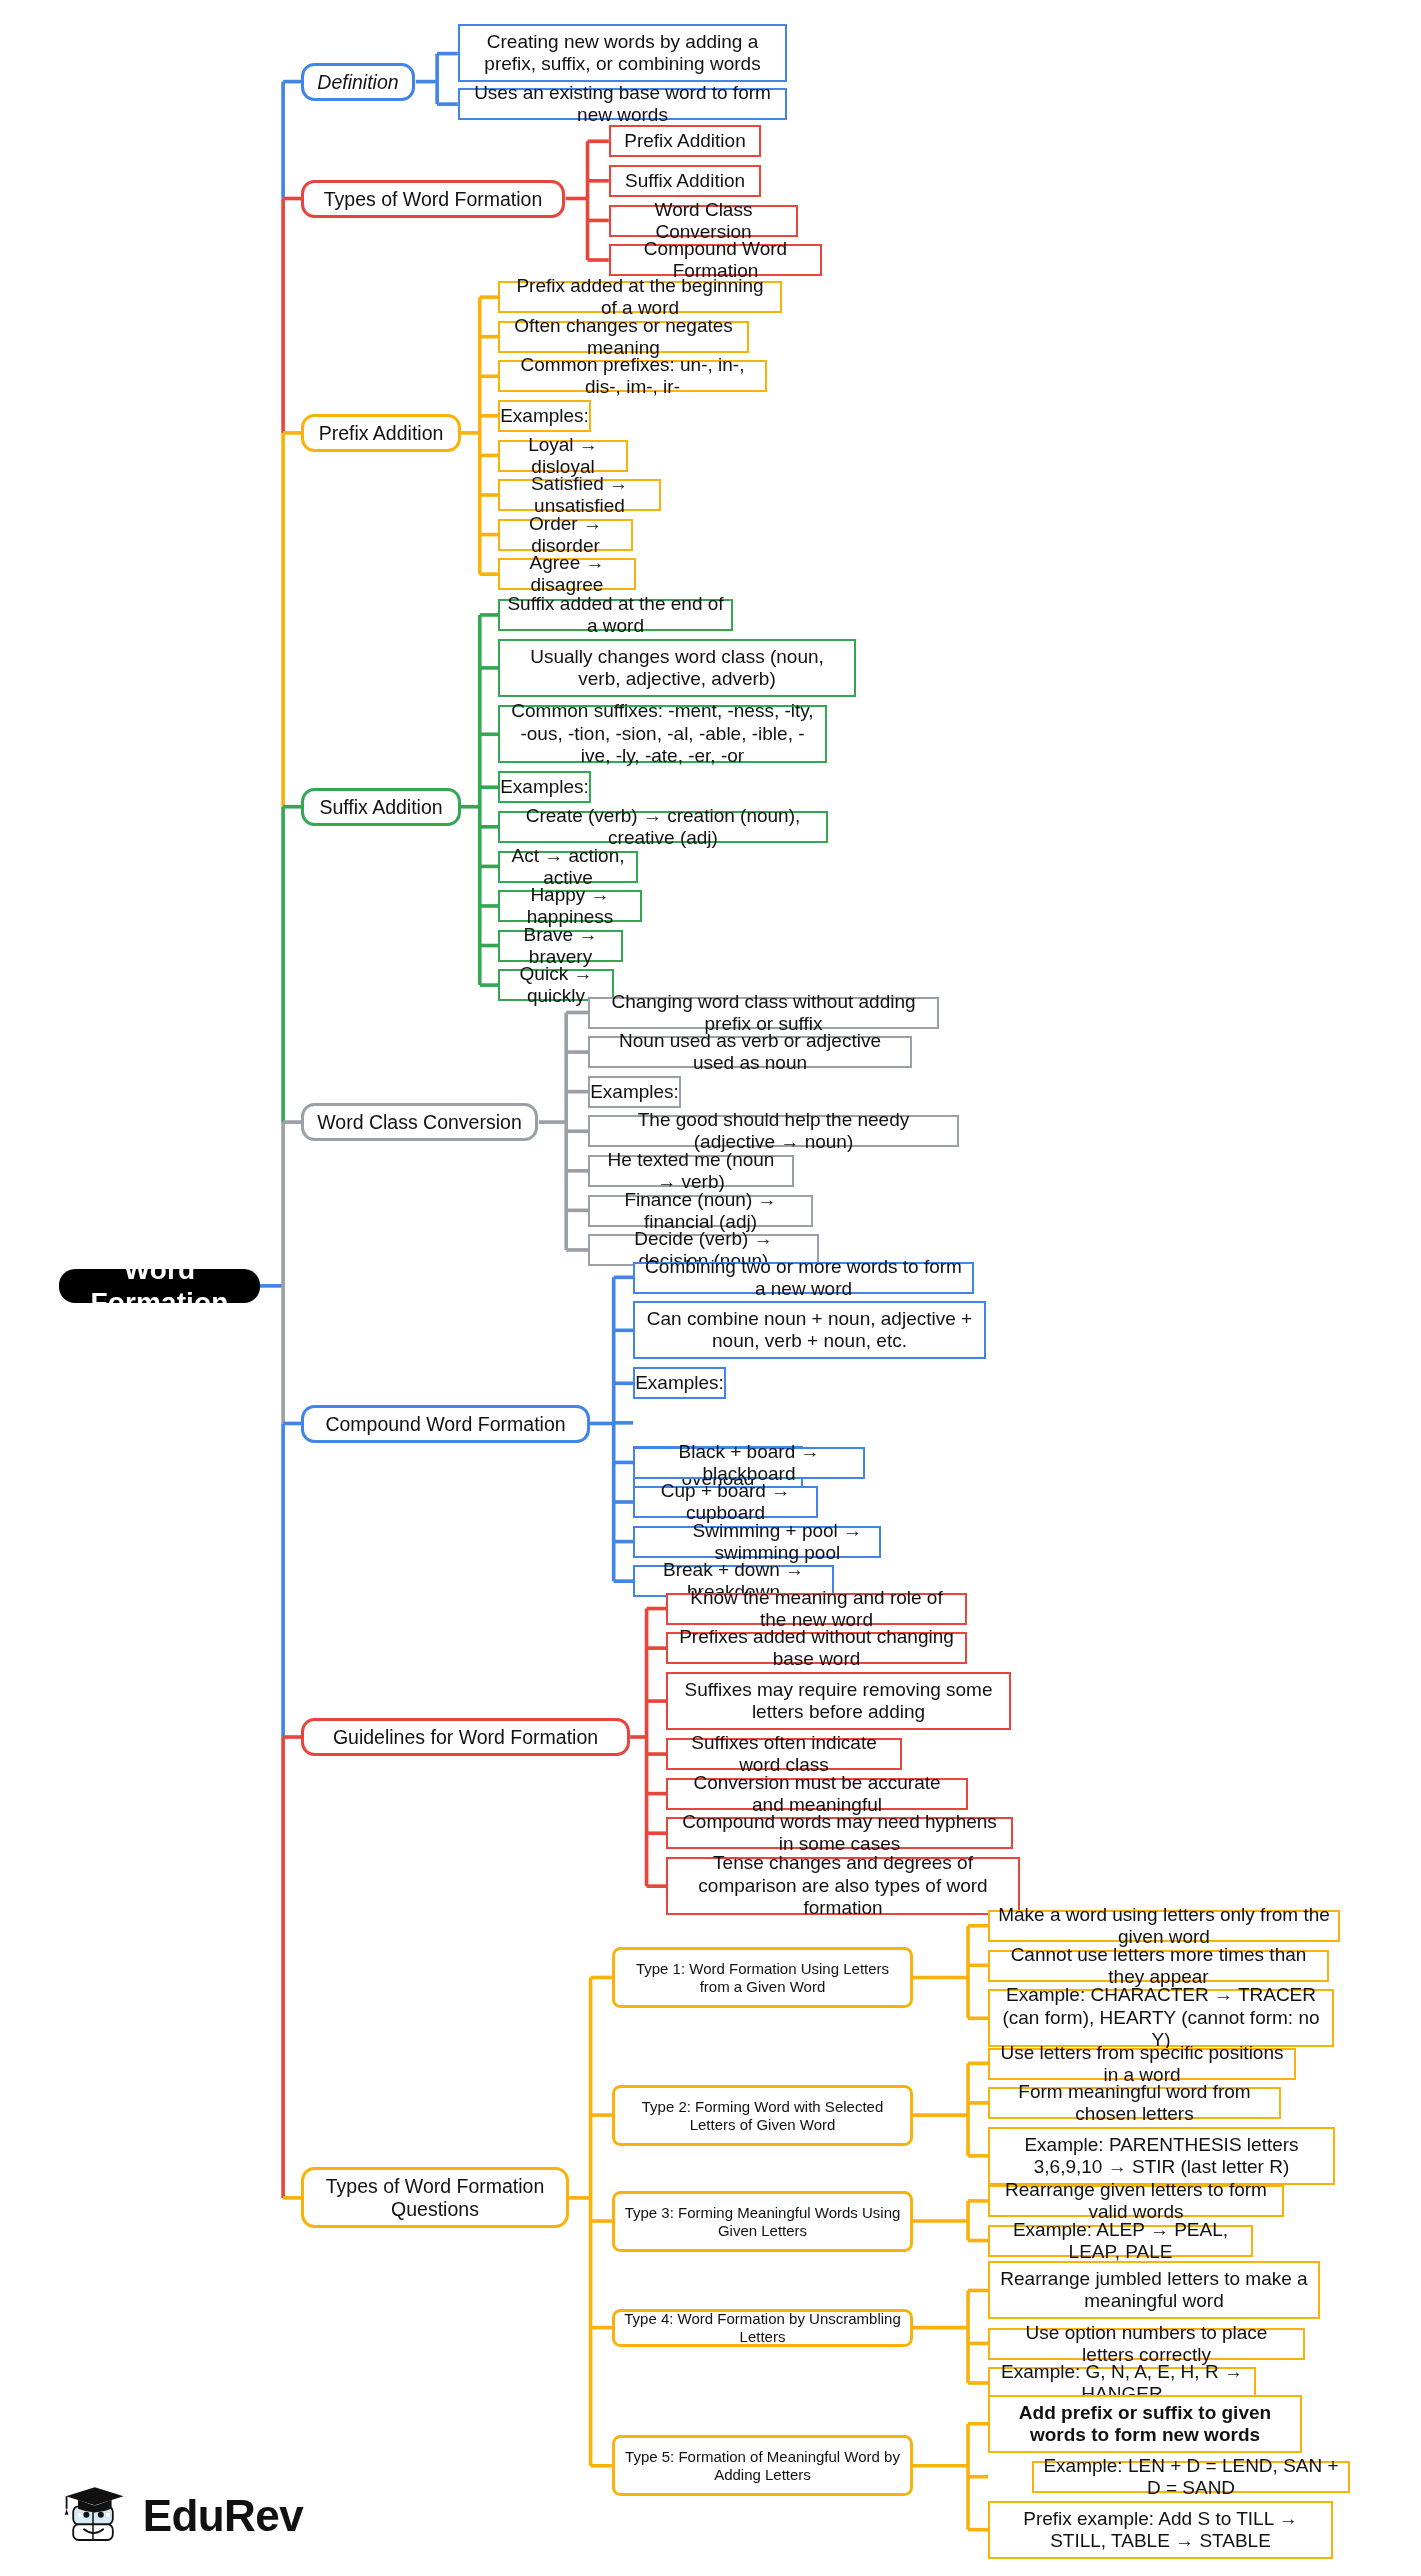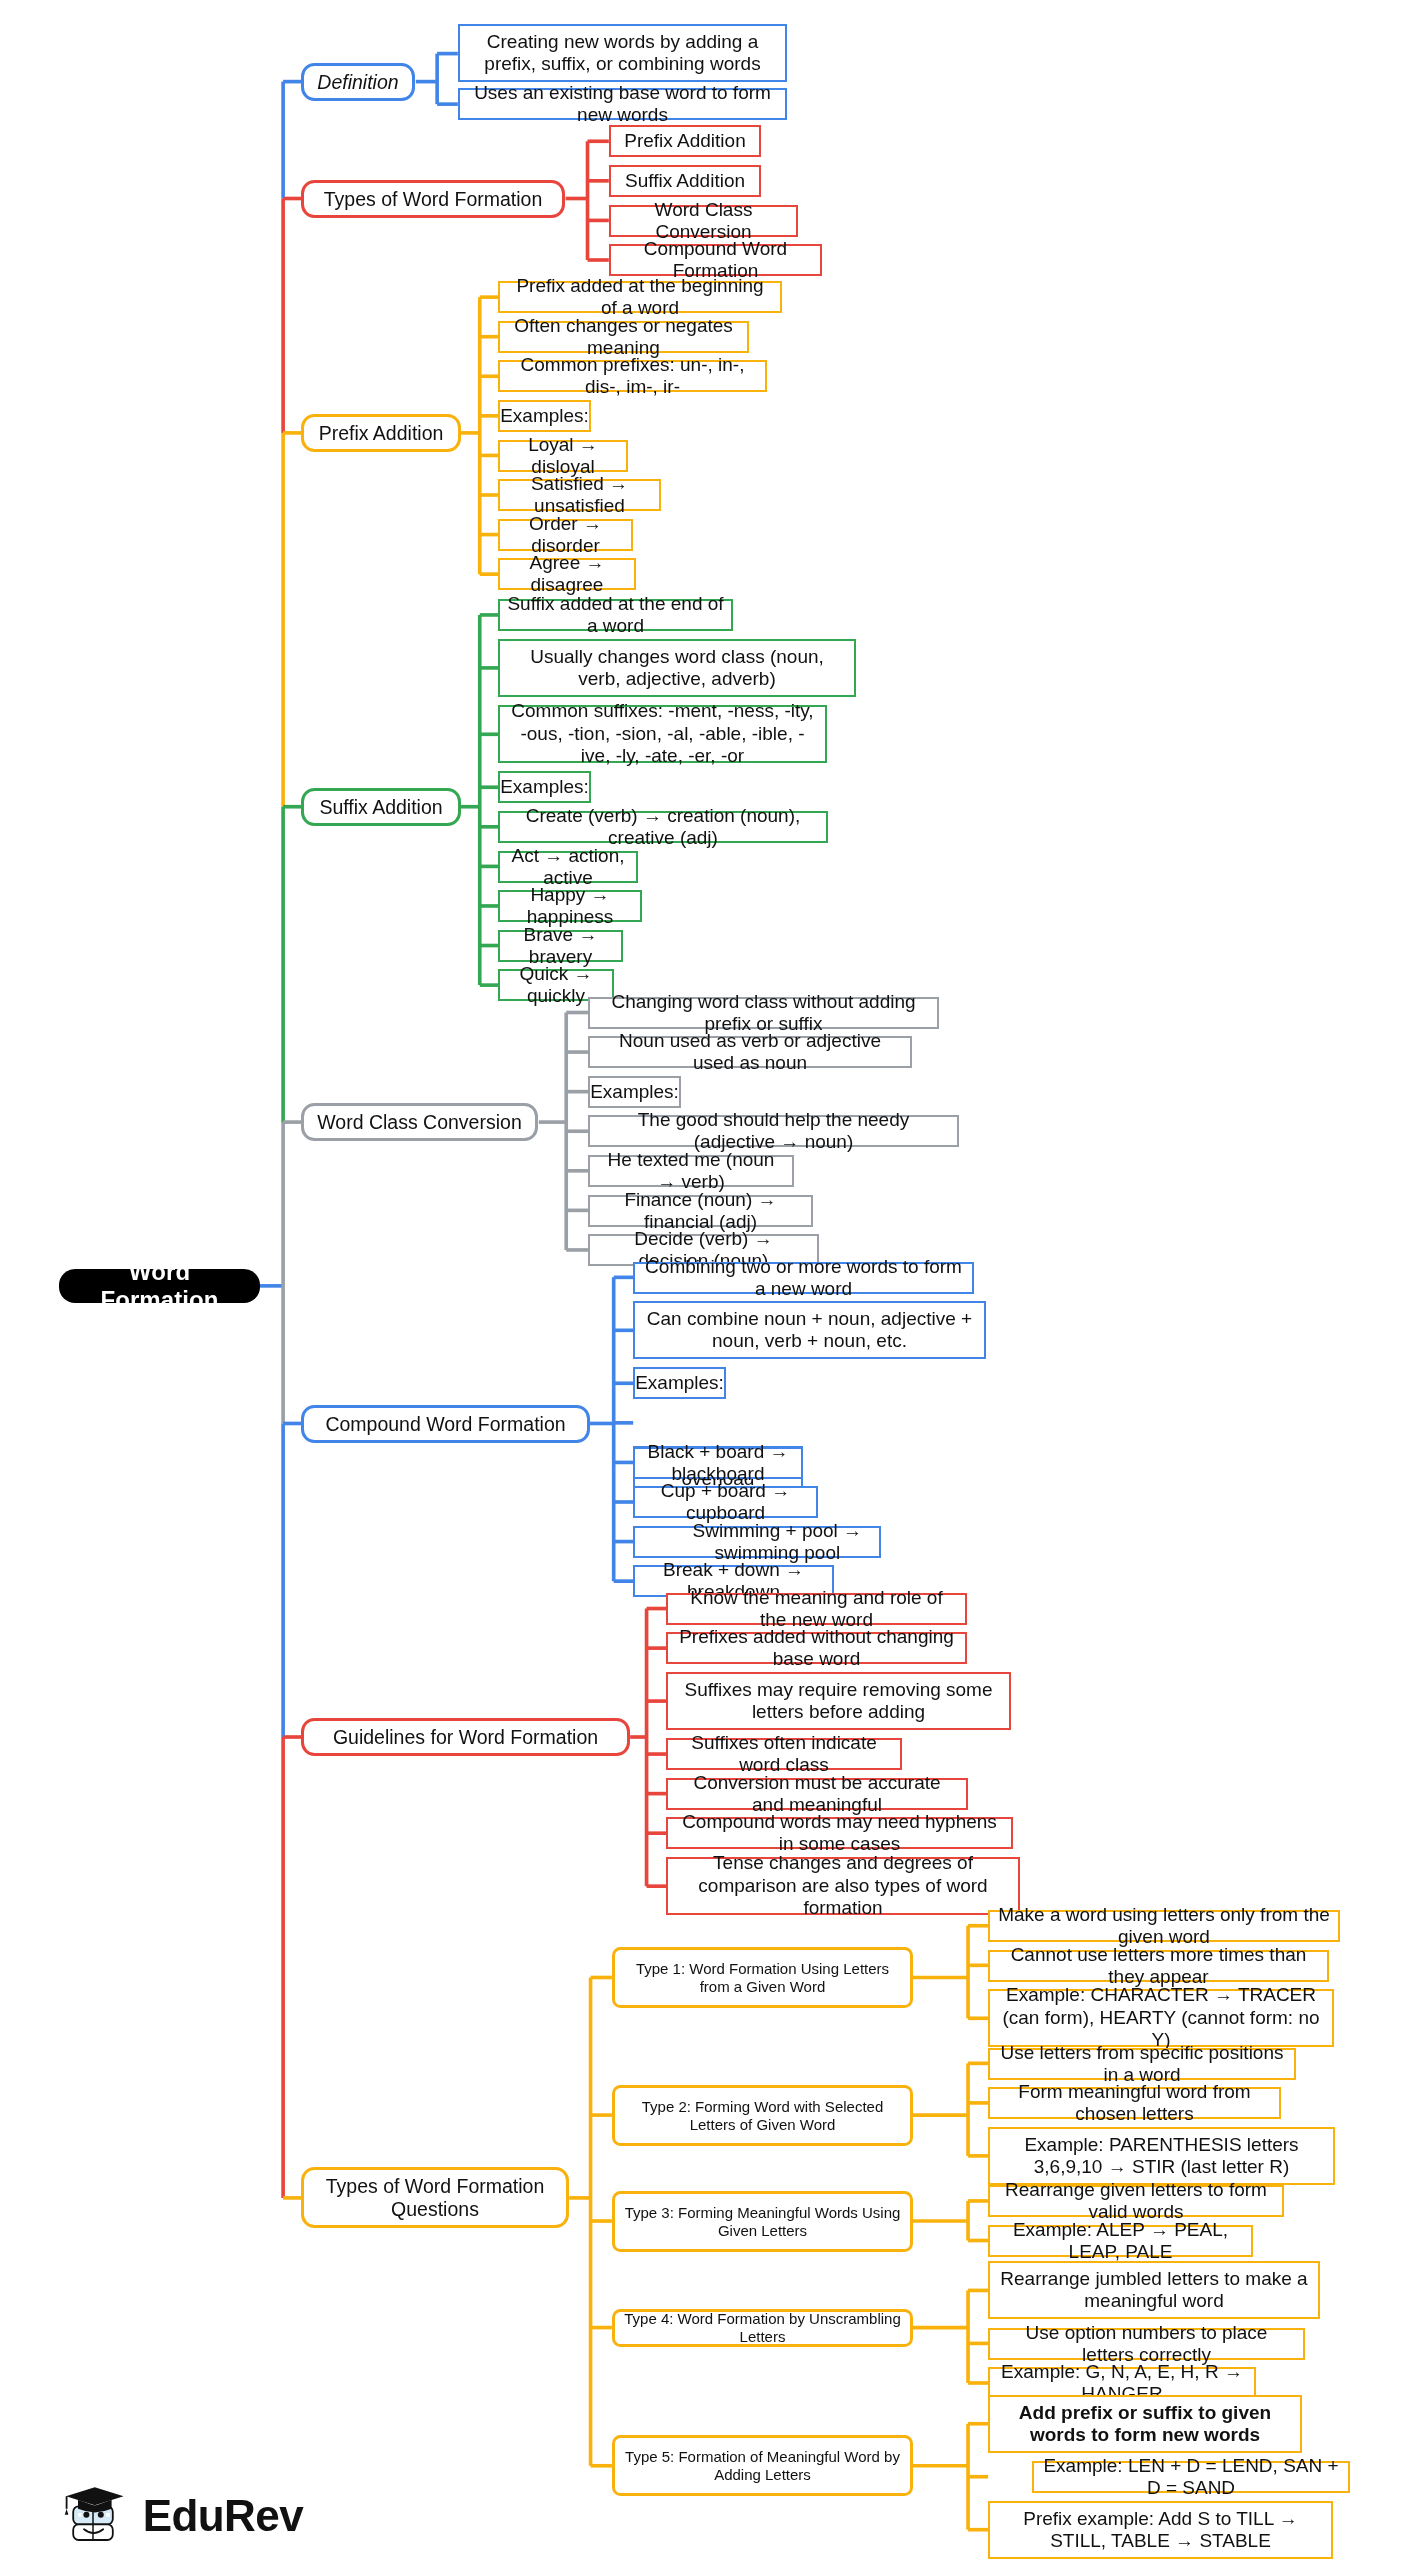--- a/index.html
+++ b/index.html
@@ -33,21 +33,21 @@
     color:#111111;
     line-height:1.18;
     padding:1.2px 6px;
     z-index:3;
   }
   .root{
     background:#000000;
     color:#ffffff;
     border:none;
     border-radius:16px;
-    font-size:24px;
+    font-size:28px;
     font-weight:bold;
     letter-spacing:0.1px;
     padding:0 13.4px;
   }
   .lvl1{
     border-width:3px;
     border-radius:13.4px;
     font-size:19.5px;
     font-weight:normal;
     padding:0 11px;
@@ -341,21 +341,21 @@
   </div>
   <div class="node lvl2" style="left:633px; top:1301px; width:353px; height:58px; border-color:#4285E8;">
     <span>Can combine noun + noun, adjective + noun, verb + noun, etc.</span>
   </div>
   <div class="node lvl2" style="left:633px; top:1367px; width:93px; height:32px; border-color:#4285E8;">
     <span>Examples:</span>
   </div>
   <div class="node lvl2" style="left:633px; top:1446px; width:170px; height:44px; border-color:#4285E8;">
     <span>Over + load → overload</span>
   </div>
-  <div class="node lvl2" style="left:633px; top:1447px; width:170px; height:32px; border-color:#4285E8;">
+  <div class="node lvl2" style="left:633px; top:1447px; width:232px; height:32px; border-color:#4285E8;">
     <span>Black + board → blackboard</span>
   </div>
   <div class="node lvl2" style="left:633px; top:1486px; width:185px; height:32px; border-color:#4285E8;">
     <span>Cup + board → cupboard</span>
   </div>
   <div class="node lvl2" style="left:633px; top:1526px; width:248px; height:32px; border-color:#4285E8;padding-left:48px;">
     <span>Swimming + pool → swimming pool</span>
   </div>
   <div class="node lvl2" style="left:633px; top:1565px; width:201px; height:32px; border-color:#4285E8;">
     <span>Break + down → breakdown</span>

